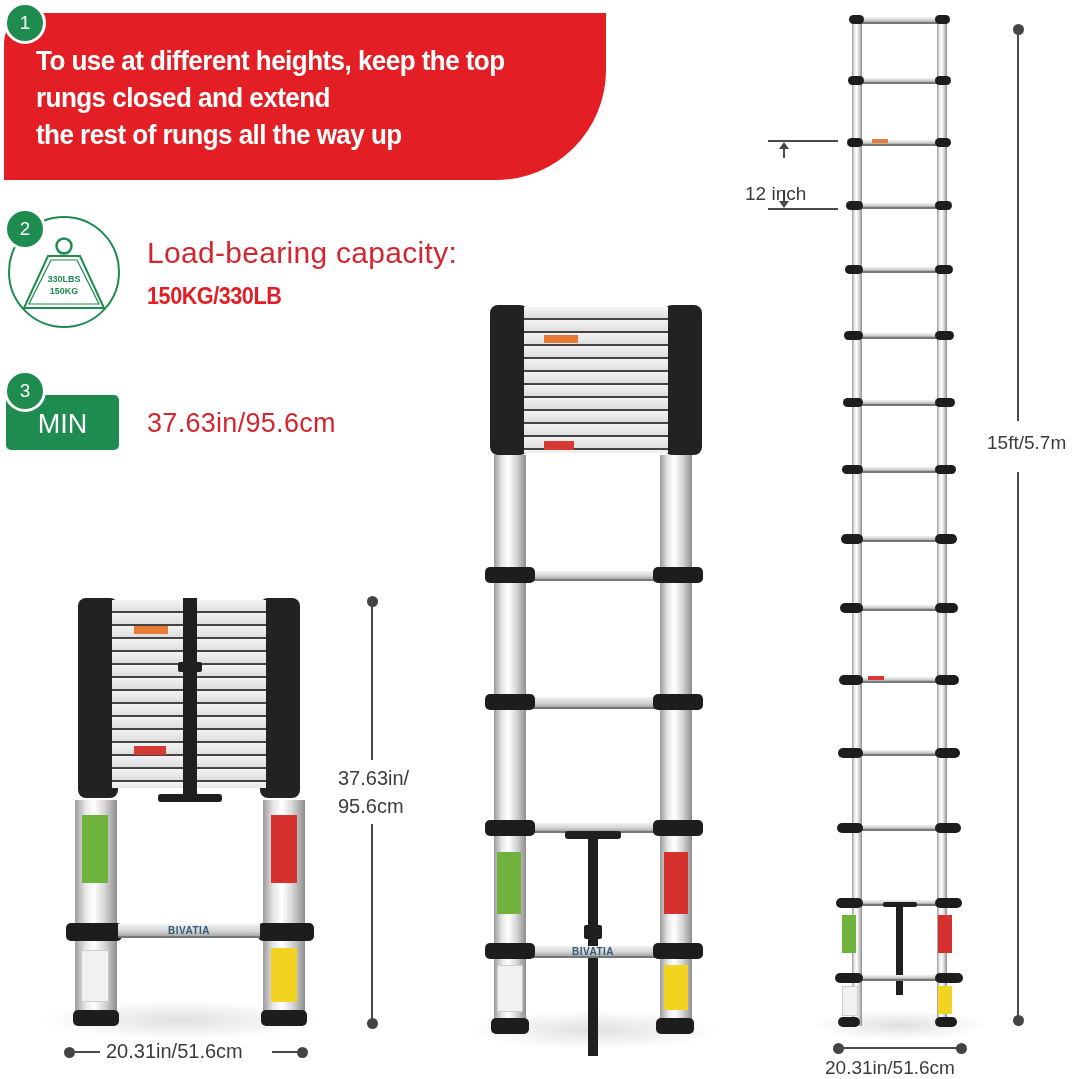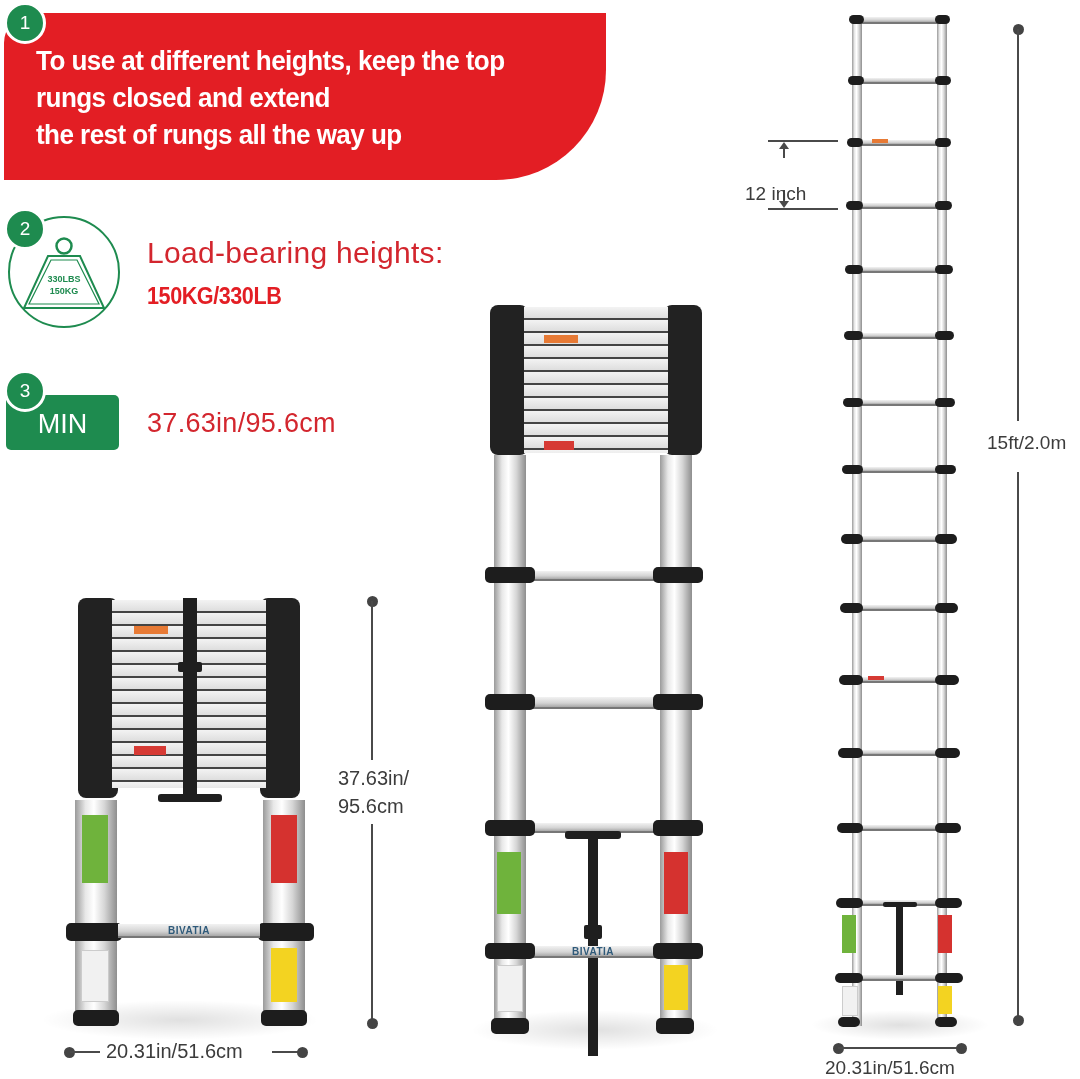--- a/index.html
+++ b/index.html
@@ -73,21 +73,21 @@
 <div class="abs weight-circle">
   <svg width="112" height="112" viewBox="0 0 112 112" style="position:absolute; left:-2px; top:-2px;">
     <circle cx="56" cy="30" r="7.5" fill="none" stroke="#1e8b4f" stroke-width="2.5"></circle>
     <path d="M40 40 L72 40 L96 92 L16 92 Z" fill="none" stroke="#1e8b4f" stroke-width="2"></path>
     <path d="M43 44 L69 44 L91 88 L21 88 Z" fill="none" stroke="#1e8b4f" stroke-width="1.2"></path>
     <text x="56" y="66" text-anchor="middle" font-family="Liberation Sans, sans-serif" font-weight="bold" font-size="9" fill="#1e8b4f">330LBS</text>
     <text x="56" y="78" text-anchor="middle" font-family="Liberation Sans, sans-serif" font-weight="bold" font-size="9" fill="#1e8b4f">150KG</text>
   </svg>
 </div>
 <div class="abs num-badge" style="left:4px; top:208px;">2</div>
-<div class="abs load-label">Load-bearing heights:</div>
+<div class="abs load-label">Load-bearing capacity:</div>
 <div class="abs load-value">150KG/330LB</div>
 
 <div class="abs min-box">MIN</div>
 <div class="abs num-badge" style="left:4px; top:370px;">3</div>
 <div class="abs min-value">37.63in/95.6cm</div>
 
 <div class="abs shadow" style="left:40px; top:1000px; width:280px; height:40px;"></div>
 <div>
 
   <div class="abs" style="left:78px; top:598px; width:222px; height:200px;">
@@ -252,20 +252,20 @@
 <div class="abs dim-line" style="left:768px; top:140px; width:70px; height:2px;"></div>
 <div class="abs dim-line" style="left:768px; top:208px; width:70px; height:2px;"></div>
 <div class="abs dim-line" style="left:783px; top:146px; width:2px; height:12px;"></div>
 <div class="abs" style="left:779px; top:142px; width:0; height:0; border-left:5px solid transparent; border-right:5px solid transparent; border-bottom:7px solid #4a4a4a;"></div>
 <div class="abs dim-line" style="left:783px; top:190px; width:2px; height:12px;"></div>
 <div class="abs" style="left:779px; top:201px; width:0; height:0; border-left:5px solid transparent; border-right:5px solid transparent; border-top:7px solid #4a4a4a;"></div>
 <div class="abs dim-text" style="left:745px; top:163px; font-size:19px; background:transparent;margin-top:20px;">12 inch</div>
 
 <div class="abs dot" style="left:1013px; top:24px;"></div>
 <div class="abs dim-line" style="left:1017px; top:29px; width:2px; height:392px;"></div>
-<div class="abs dim-text" style="left:987px; top:432px; font-size:19px;">15ft/2.0m</div>
+<div class="abs dim-text" style="left:987px; top:432px; font-size:19px;">15ft/5.7m</div>
 <div class="abs dim-line" style="left:1017px; top:472px; width:2px; height:548px;"></div>
 <div class="abs dot" style="left:1013px; top:1015px;"></div>
 
 <div class="abs dot" style="left:833px; top:1043px;"></div>
 <div class="abs dim-line" style="left:838px; top:1047px; width:124px; height:2px;"></div>
 <div class="abs dot" style="left:956px; top:1043px;"></div>
 <div class="abs dim-text" style="left:825px; top:1057px; font-size:19px; background:transparent;">20.31in/51.6cm</div>
 
 </body></html>

